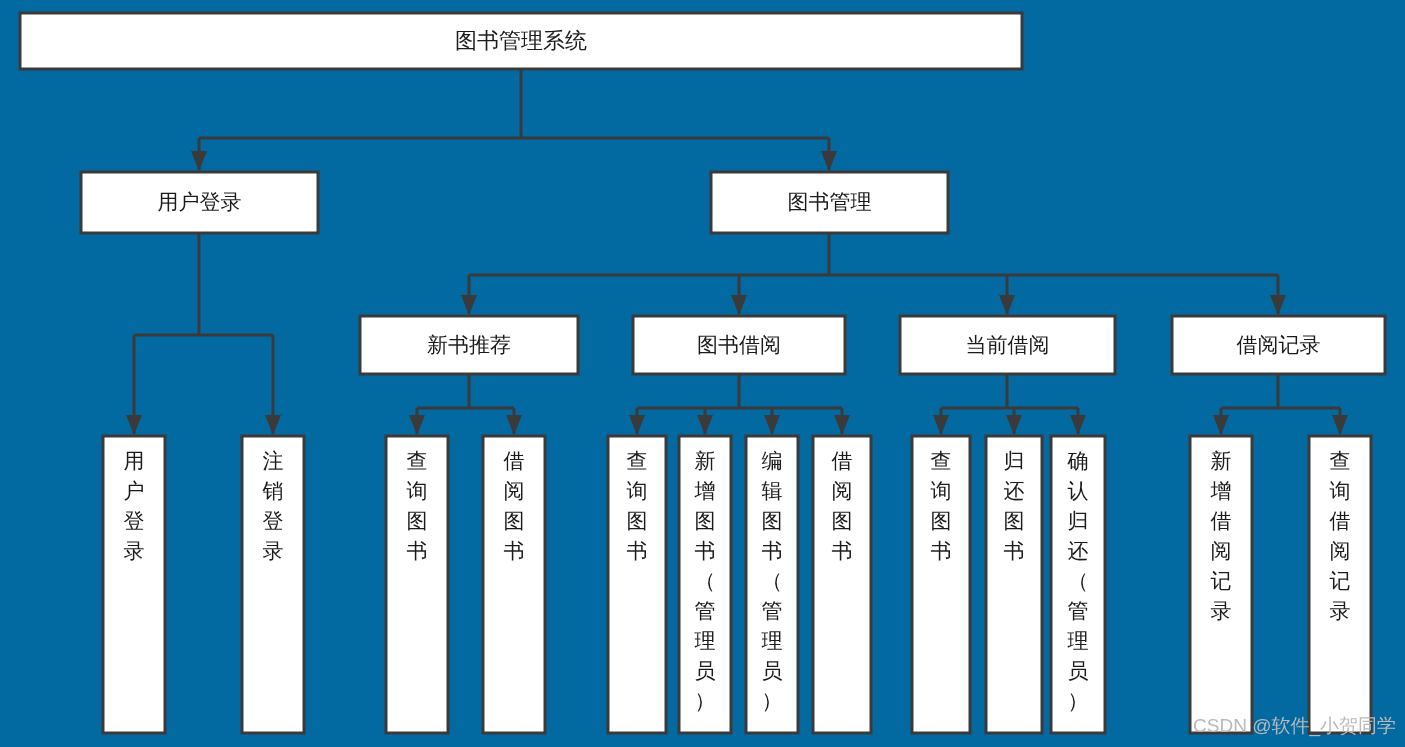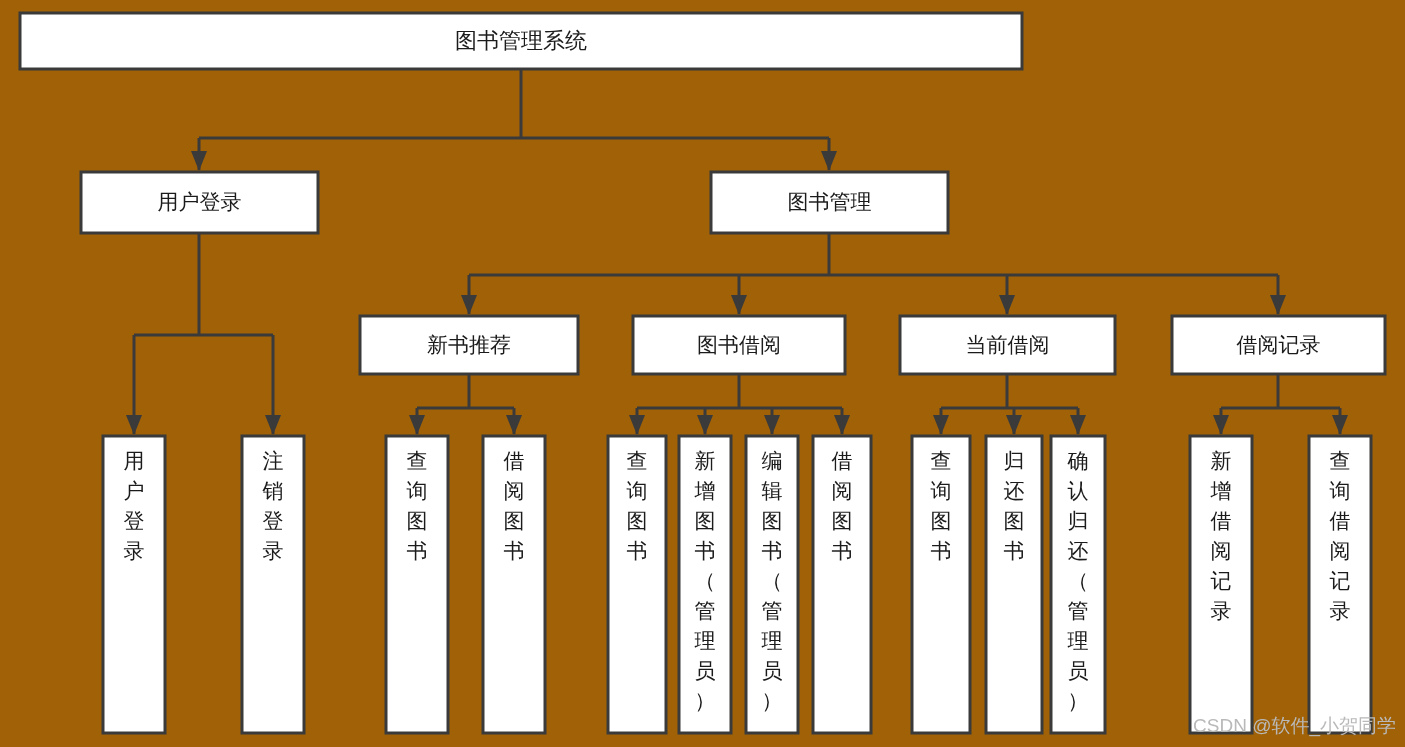--- a/index.html
+++ b/index.html
@@ -8,21 +8,21 @@
     padding: 0;
     background: #ffffff;
   }
   body {
     font-family: "Liberation Sans", "DejaVu Sans", sans-serif;
   }
   #diagram-root {
     position: relative;
     width: 1405px;
     height: 747px;
-    background: #a16207;
+    background: #0369a1;
     overflow: hidden;
   }
   svg.diagram-canvas {
     position: absolute;
     left: 0;
     top: 0;
     width: 1405px;
     height: 747px;
     display: block;
   }

